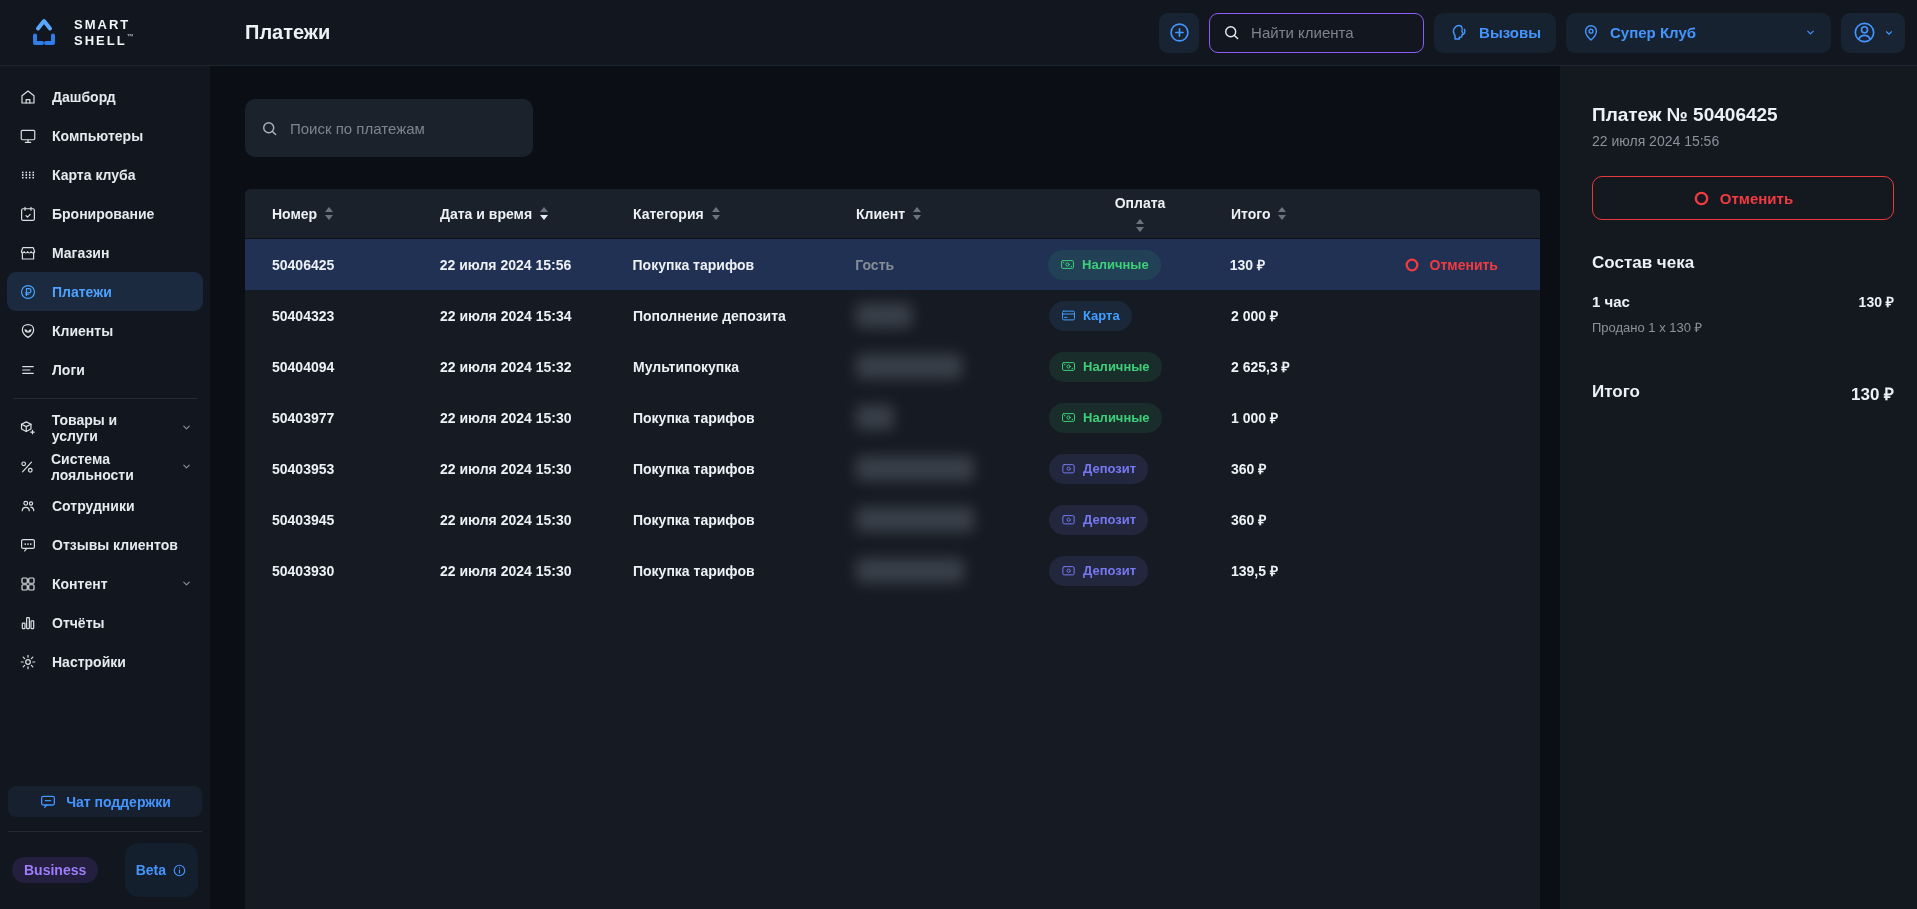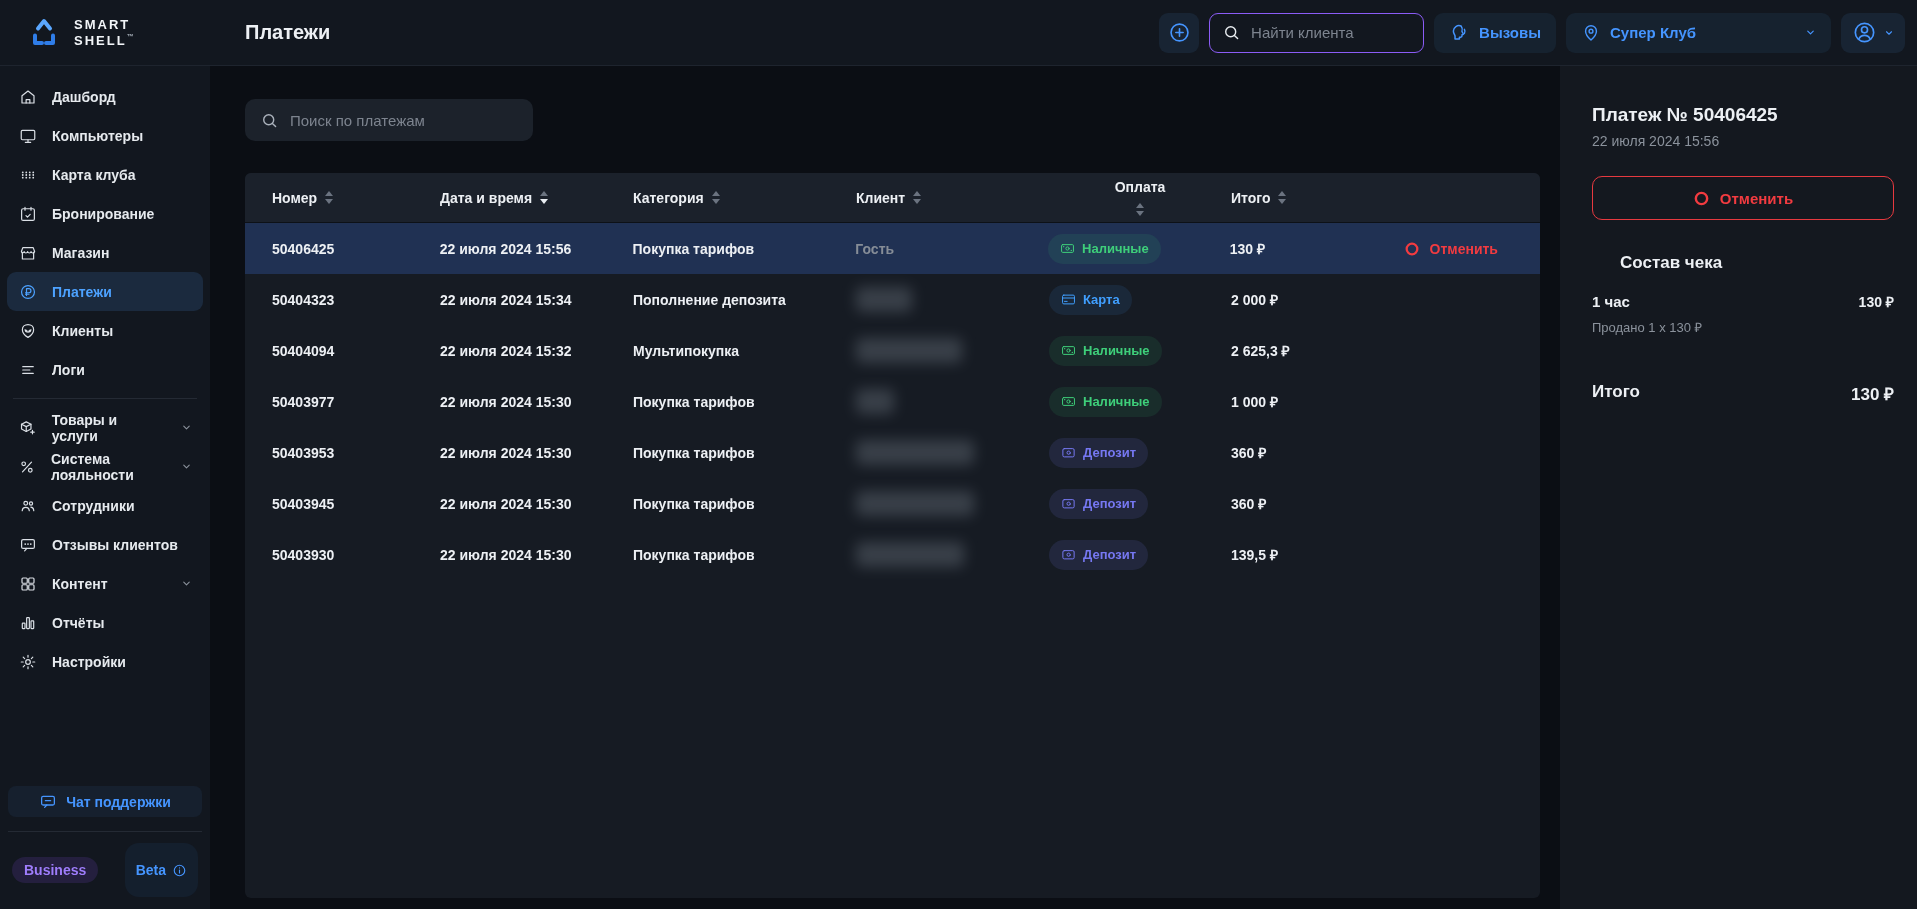--- a/index.html
+++ b/index.html
@@ -42,21 +42,21 @@
                  font-size:14px; font-weight:600; font-family:inherit; display:flex; align-items:center;
                  justify-content:center; gap:9px; cursor:pointer; flex:0 0 auto; }
   .sidebar-foot-divider { height:1px; background:#242a34; margin:14px 1px 11px; flex:0 0 auto; }
   .badges-row { display:flex; justify-content:space-between; align-items:center; padding:0 5px 2px; flex:0 0 auto; }
   .business-badge { color:#9f7dfc; background:#241f3e; border-radius:14px; padding:5px 12px; font-size:14px; font-weight:600; }
   .beta-badge { color:#4595ff; background:#141f2d; border-radius:14px; padding:19px 11px; font-size:14px; font-weight:600;
                 display:flex; align-items:center; gap:6px; }
 
   
   .main { position:absolute; top:66px; left:210px; width:1350px; bottom:0; }
-  .main-search { margin:33px 0 0 35px; width:288px; height:42px; background:#1c222b; border-radius:10px;
+  .main-search { margin:33px 0 0 35px; width:288px; height:58px; background:#1c222b; border-radius:10px;
                  display:flex; align-items:center; gap:11px; padding:16px 15px; color:#959ca6; }
   .main-search input { flex:1; background:transparent; border:none; outline:none; color:#e8ecf0; font-size:15px; font-family:inherit; }
   .table-panel { margin:32px 0 0 35px; width:1295px; height:725px; background:#161b23; border-radius:6px; overflow:hidden; }
   .thead { display:flex; align-items:center; height:50px; background:#1b212b; font-size:14px; font-weight:700;
            border-bottom:1px solid #0d1117; }
   .th { display:flex; align-items:center; gap:8px; cursor:pointer; }
   .trow { display:flex; align-items:center; height:51px; font-size:14px; font-weight:600; cursor:pointer; }
   .trow.selected { background:#203153; }
   .col-num    { width:195px; padding-left:27px; }
   .col-date   { width:193px; }
@@ -79,21 +79,21 @@
   .badge.deposit { color:#7678f2; background:rgba(118,120,242,.13); }
   .row-cancel { display:flex; align-items:center; gap:10px; color:#f23b40; font-weight:600; cursor:pointer; }
 
   
   .details { position:absolute; top:66px; right:0; width:357px; bottom:0; background:#14181f; padding:38px 23px 0 32px; }
   .details-title { font-size:19px; font-weight:700; }
   .details-date { font-size:14px; color:#8b929c; margin-top:7px; }
   .cancel-btn { margin-top:27px; width:100%; height:44px; background:transparent; border:1.5px solid #e6393f;
                 border-radius:10px; color:#f23b40; font-size:15px; font-weight:600; font-family:inherit;
                 display:flex; align-items:center; justify-content:center; gap:10px; cursor:pointer; }
-  .receipt-title { margin-top:33px; font-size:17px; font-weight:700;margin-left:28px; }
+  .receipt-title { margin-top:33px; font-size:17px; font-weight:700; }
   .receipt-item { margin-top:19px; }
   .receipt-line { display:flex; justify-content:space-between; align-items:baseline; }
   .receipt-name { font-size:15px; font-weight:700; }
   .receipt-price { font-size:14px; font-weight:700; }
   .receipt-note { font-size:13px; color:#8b929c; margin-top:7px; }
   .receipt-total { margin-top:46px; display:flex; justify-content:space-between; font-size:17px; font-weight:700; }
 
   svg { display:block; }
 </style>
 </head>

